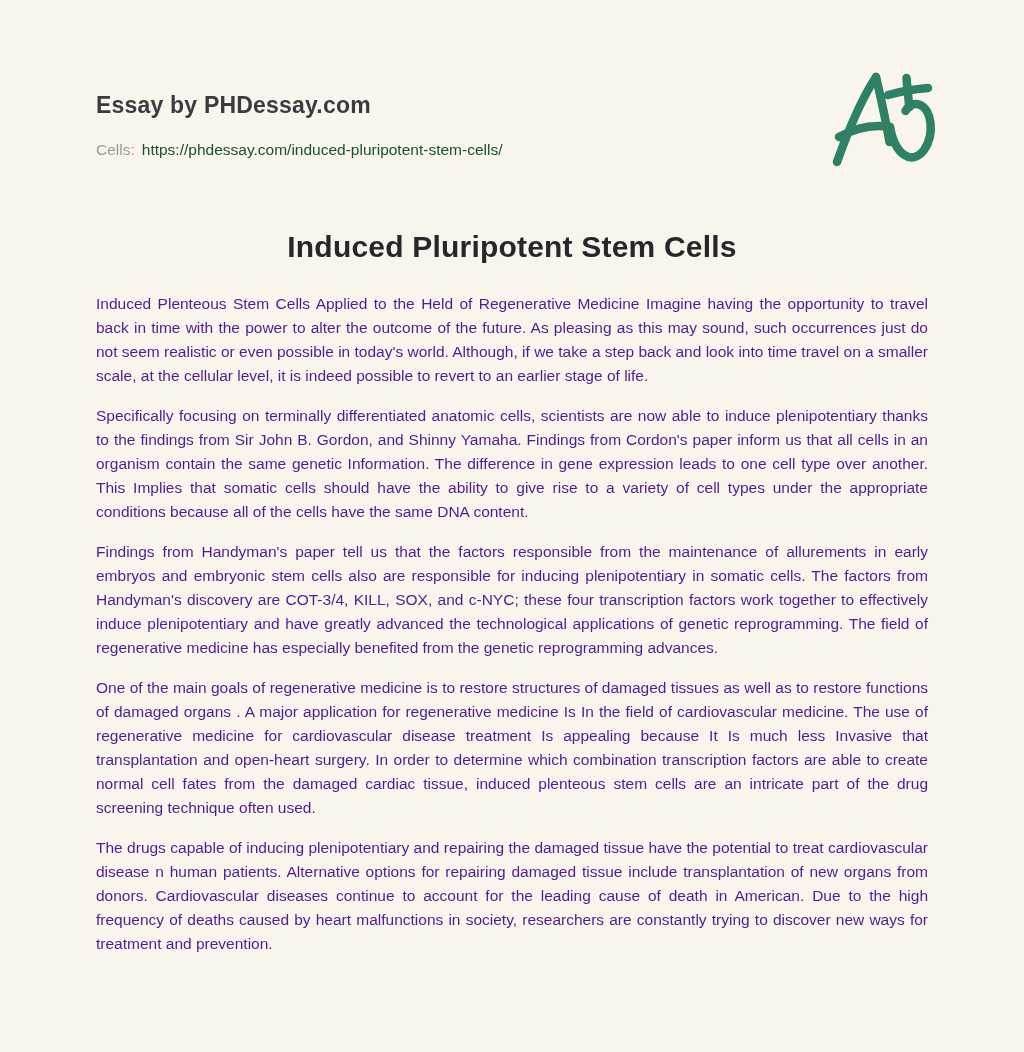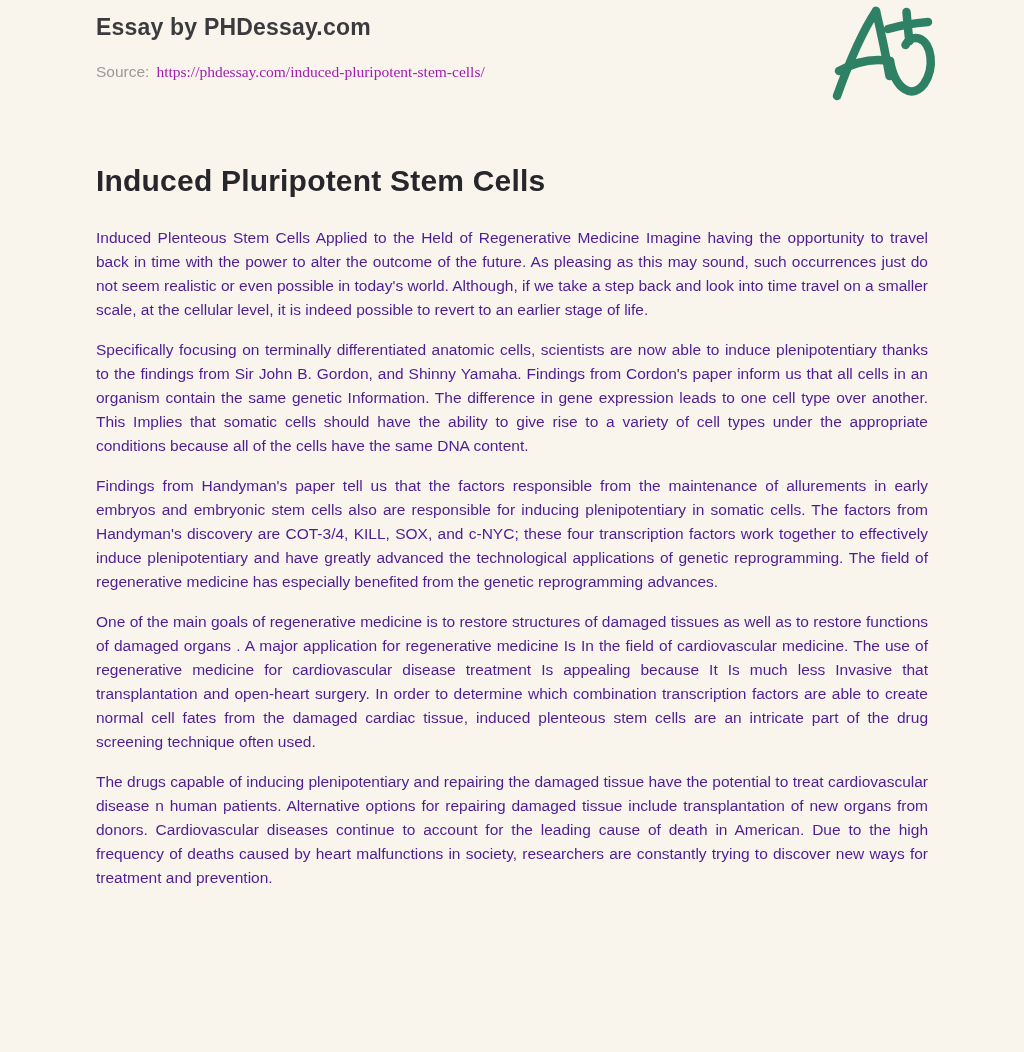--- a/index.html
+++ b/index.html
@@ -11,77 +11,78 @@
     overflow: hidden;
     font-family: "Liberation Sans", "DejaVu Sans", sans-serif;
   }
   .content {
     width: 1024px;
     padding: 0 96px;
   }
   header.doc-header {
     display: flex;
     justify-content: space-between;
-    align-items: flex-start;
+    align-items: center;
+    padding-top: 66px;
   }
   .brand {
     font-size: 23px;
     font-weight: 700;
     color: #3b3b3f;
     letter-spacing: 0.2px;
     margin: 14px 0 0 0;
   }
   .source-line {
     margin: 22px 0 0 0;
     font-size: 15.5px;
     white-space: nowrap;
   }
   .source-label {
     color: #9c9a95;
     margin-right: 7px;
   }
   .source-url {
-    color: #a21caf;
+    color: #14532d;
     text-decoration: none;
     cursor: pointer;
-    font-family: Liberation Serif, serif;
   }
   .logo {
     width: 115px;
     height: 105px;
     flex: 0 0 auto;
     margin-right: -9px;
   }
   .logo svg { display: block; width: 115px; height: 105px; }
   h2.essay-title {
     font-size: 30px;
     line-height: 36px;
     font-weight: 700;
     color: #26262b;
     margin: 58px 0 27px 0;
     letter-spacing: 0.2px;
+    text-align: center;
   }
   p.para {
     font-size: 15.5px;
     line-height: 24px;
     color: #4c1d95;
     text-align: justify;
     margin: 0 0 16px 0;
   }
 </style>
 </head>
 <body>
 
 <div class="content">
 
   <header class="doc-header">
     <div class="header-text">
       <h1 class="brand">Essay by PHDessay.com</h1>
       <p class="source-line">
-        <span class="source-label">Source:</span><a class="source-url" href="#">https://phdessay.com/induced-pluripotent-stem-cells/</a>
+        <span class="source-label">Cells:</span><a class="source-url" href="#">https://phdessay.com/induced-pluripotent-stem-cells/</a>
       </p>
     </div>
 
     <div class="logo">
       <svg viewBox="0 0 115 105" xmlns="http://www.w3.org/2000/svg" aria-hidden="true">
         <g fill="none" stroke="#2e8165" stroke-width="8.5" stroke-linecap="round">
 
           <path d="M15 96 C25 68 40 32 54 11"></path>
 
           <path d="M54 11 C58 28 63 50 67.5 76"></path>

